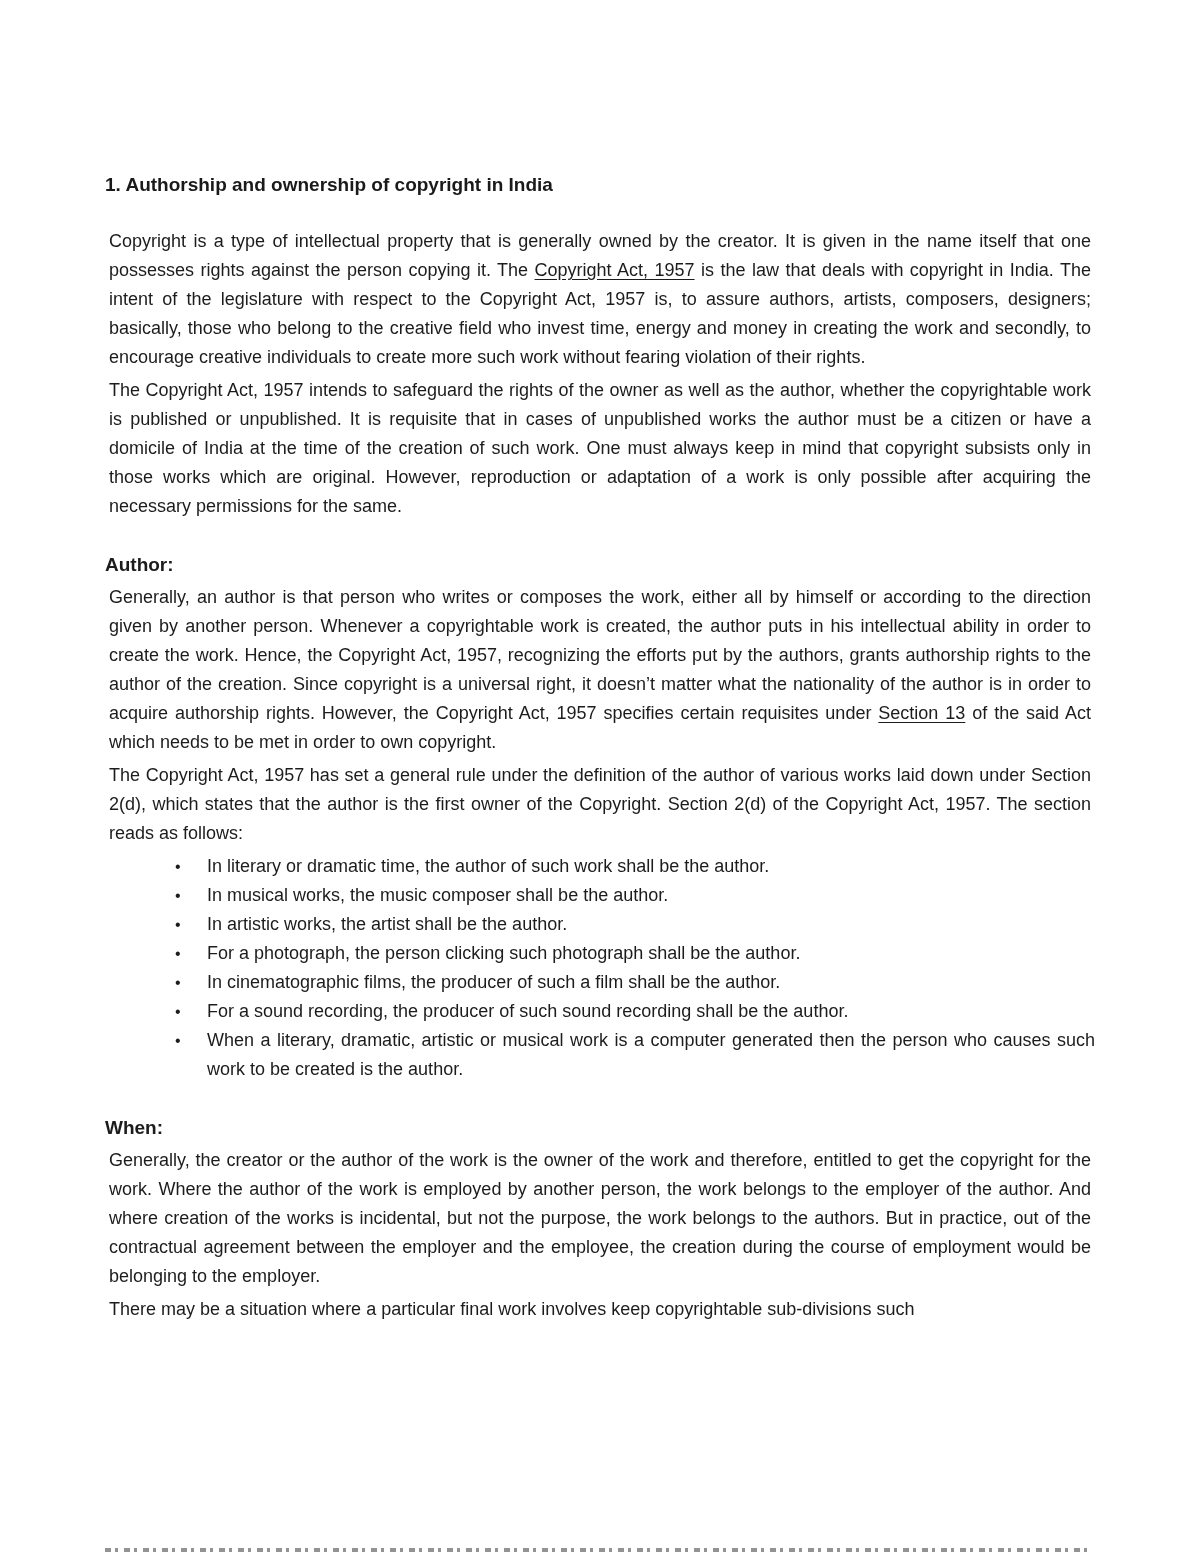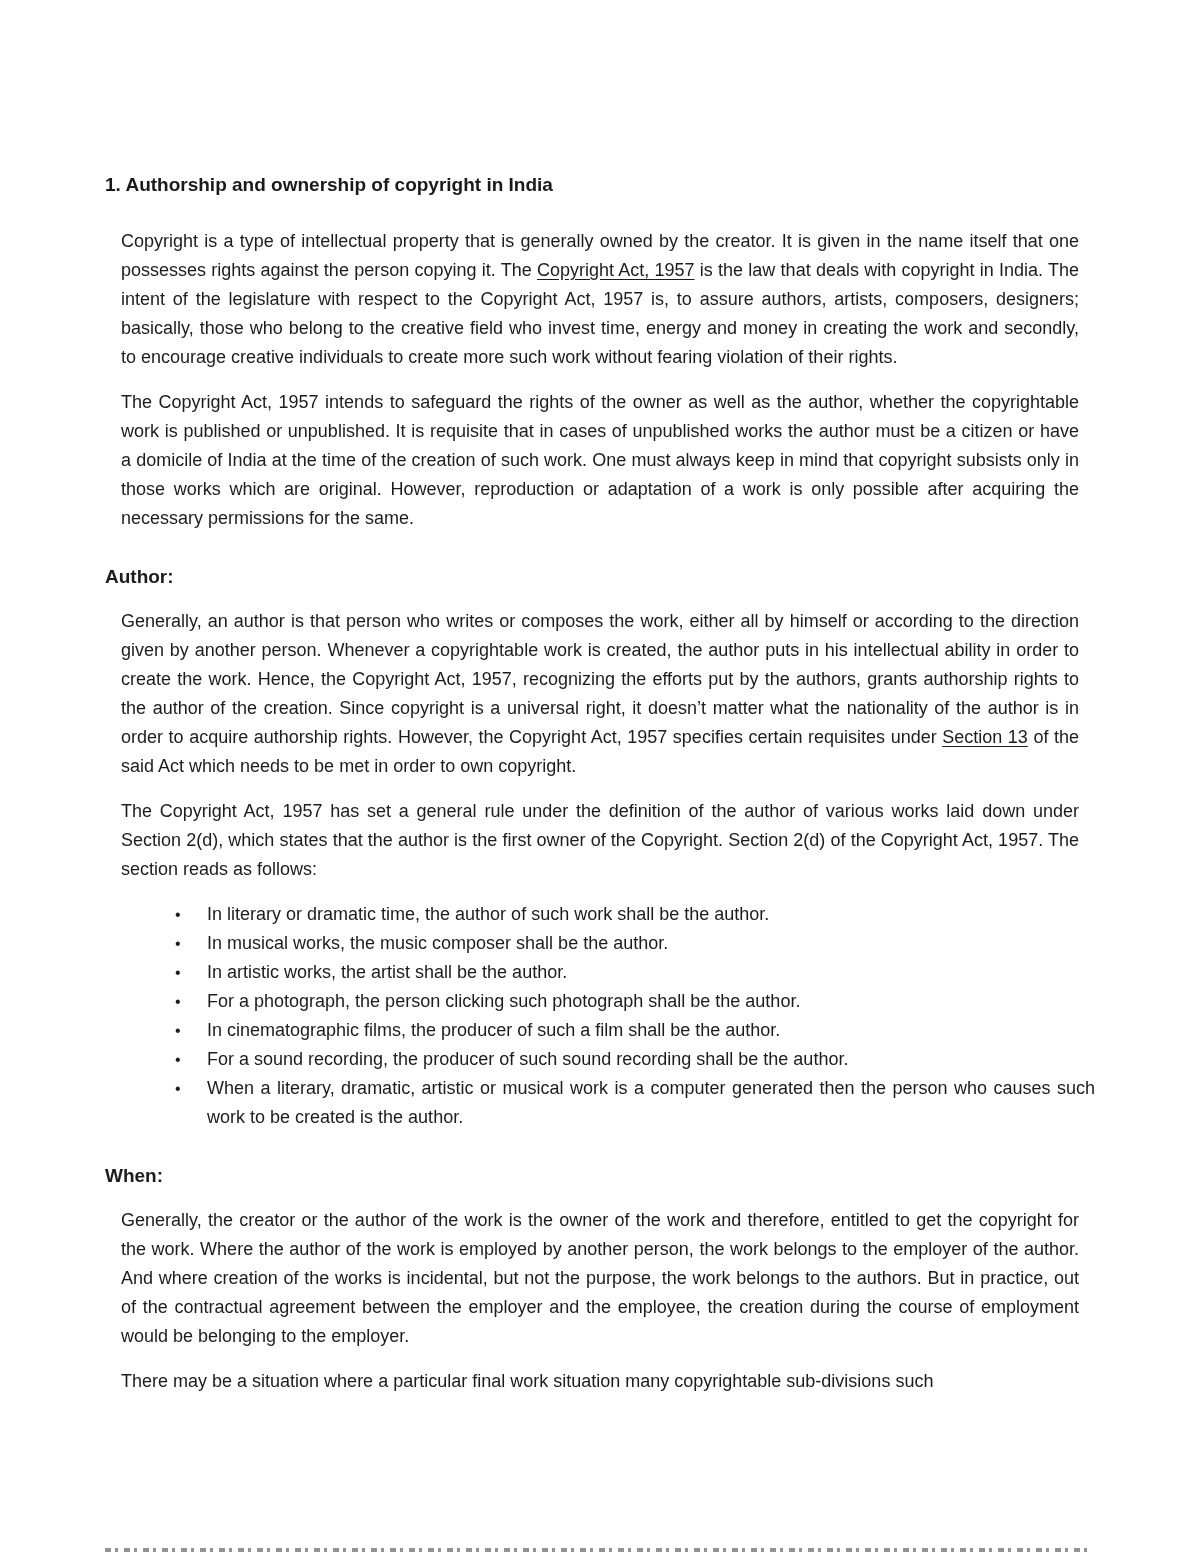--- a/index.html
+++ b/index.html
@@ -25,21 +25,21 @@
     width: 990px;
   }
   .doc-title {
     margin: 0 0 28px 0;
     font-size: 19px;
     font-weight: bold;
     line-height: 29px;
     color: #1a1a1a;
   }
   p.body-text {
-    margin: 16px;
+    margin: 4px;
     font-size: 18px;
     line-height: 29px;
     text-align: justify;
   }
   .section-heading {
     margin: 29px 0 0 0;
     font-size: 19px;
     font-weight: bold;
     line-height: 29px;
   }
@@ -114,18 +114,18 @@
       <li>For a photograph, the person clicking such photograph shall be the author.</li>
       <li>In cinematographic films, the producer of such a film shall be the author.</li>
       <li>For a sound recording, the producer of such sound recording shall be the author.</li>
       <li>When a literary, dramatic, artistic or musical work is a computer generated then the person who causes such work to be created is the author.</li>
     </ul>
 
     <h2 class="section-heading">When:</h2>
 
     <p class="body-text">Generally, the creator or the author of the work is the owner of the work and therefore, entitled to get the copyright for the work. Where the author of the work is employed by another person, the work belongs to the employer of the author. And where creation of the works is incidental, but not the purpose, the work belongs to the authors. But in practice, out of the contractual agreement between the employer and the employee, the creation during the course of employment would be belonging to the employer.</p>
 
-    <p class="body-text">There may be a situation where a particular final work situation many copyrightable sub-divisions such</p>
+    <p class="body-text">There may be a situation where a particular final work involves keep copyrightable sub-divisions such</p>
 
   </div>
 
   <div class="clipped-text-line"></div>
 </div>
 
 </body></html>

